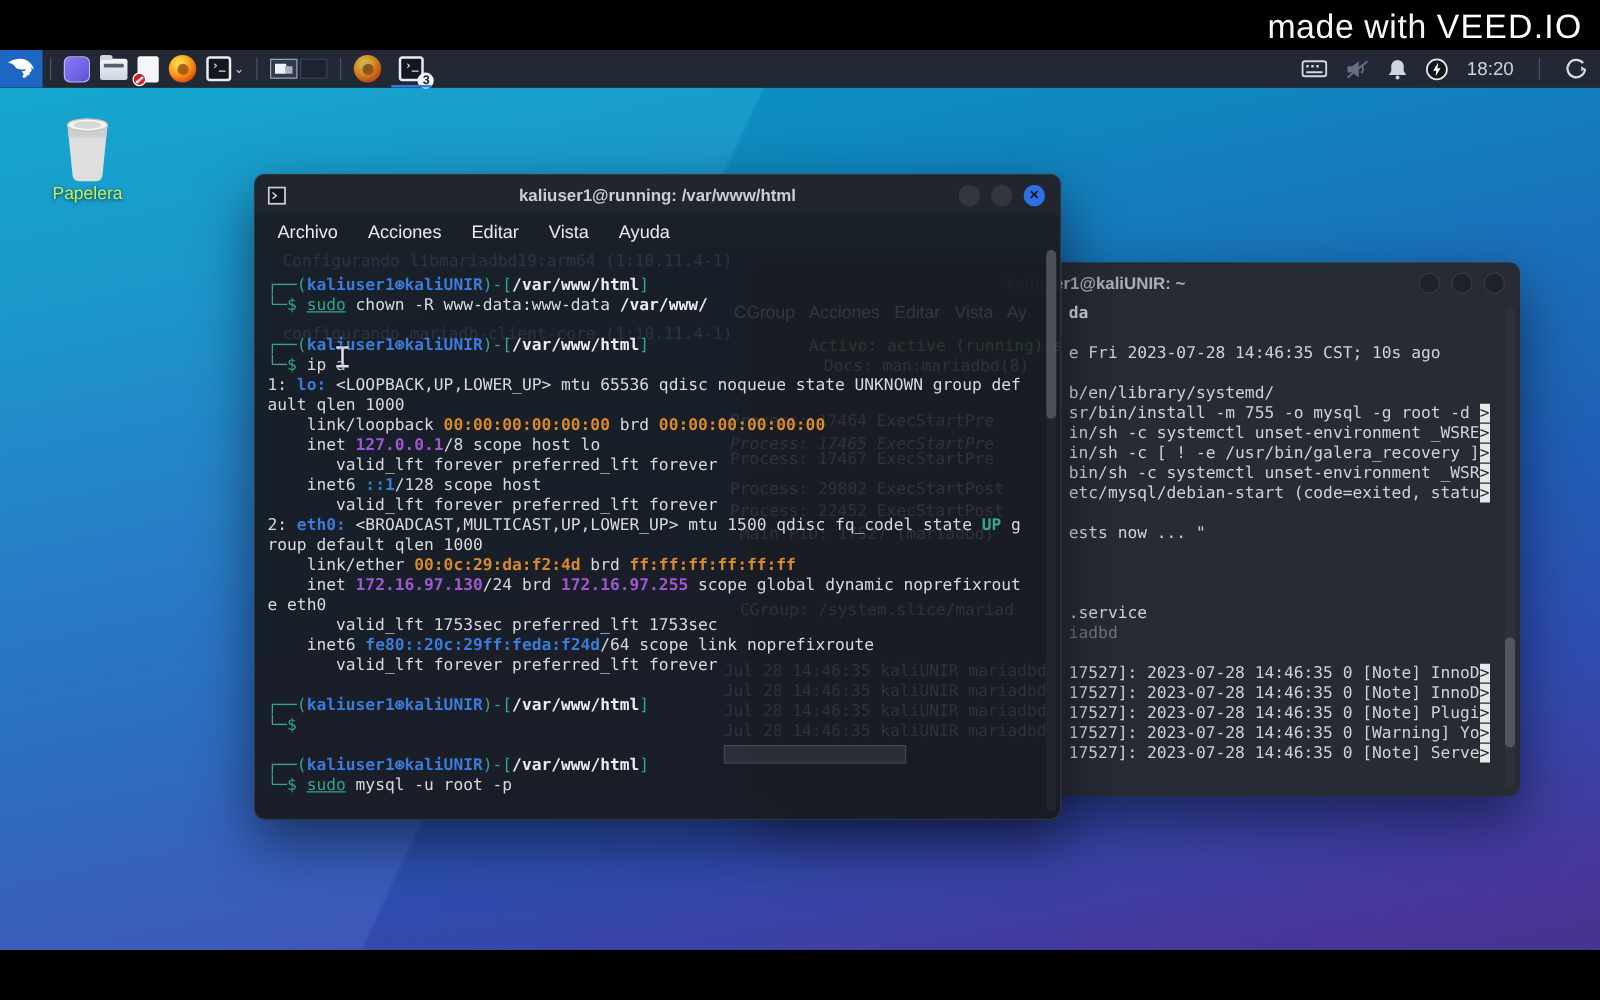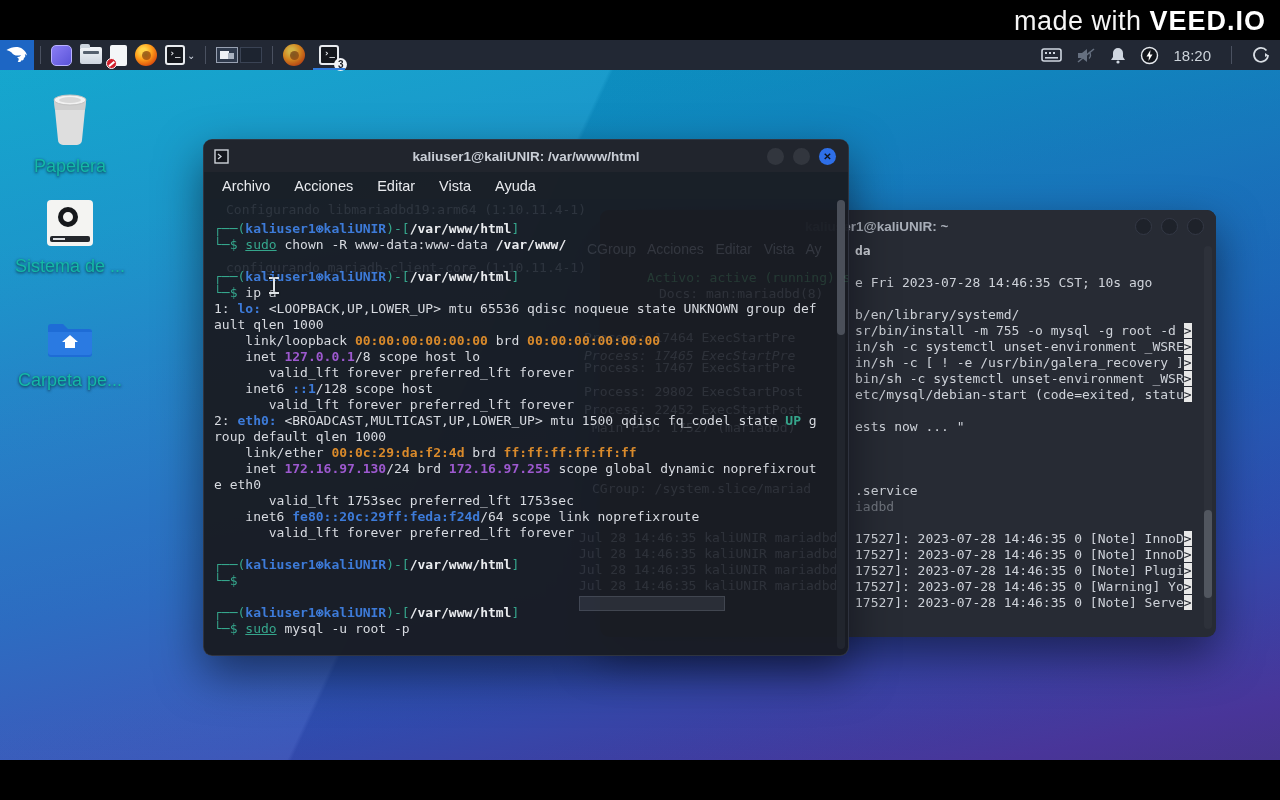--- a/index.html
+++ b/index.html
@@ -5,21 +5,21 @@
   * { margin:0; padding:0; box-sizing:border-box; }
   html,body { width:1280px; height:800px; background:#000; overflow:hidden;
               font-family:"Liberation Sans", sans-serif; }
   .screen { position:absolute; inset:0; width:1280px; height:800px; background:#000; }
 
   
   .strip-top { position:absolute; left:0; top:0; width:1280px; height:40px; background:#000; z-index:40; }
   .strip-bottom { position:absolute; left:0; top:760px; width:1280px; height:40px; background:#000; z-index:40; }
   .watermark { position:absolute; right:14px; top:6px; color:#fff; font-size:27px; letter-spacing:.5px; }
   .watermark .wm-pre { font-weight:400; opacity:.96; }
-  .watermark .wm-brand { font-weight:700; letter-spacing:1px; }
+  .watermark .wm-brand { font-weight:400; letter-spacing:1px; }
 
   
   .taskbar { position:absolute; left:0; top:40px; width:1280px; height:30px; background:#222834;
              display:flex; align-items:center; z-index:30; }
   .tb-sep { width:1px; height:18px; background:#4a5160; margin:0 6px; }
   .tb-btn { height:28px; display:flex; align-items:center; justify-content:center; padding:0 4px; position:relative; }
   .kali-btn { width:34px; height:30px; background:#1d66c4; display:flex; align-items:center; justify-content:center; }
   .ico { display:flex; align-items:center; justify-content:center; }
   .app-square { width:21px; height:21px; border-radius:5px; background:linear-gradient(135deg,#8a7df5,#5a54d8); border:1px solid #b9b2ff; }
   .folder-glyph { width:22px; height:17px; background:linear-gradient(#f2f5f9,#cdd5df); border-radius:2px; position:relative; }
@@ -50,21 +50,21 @@
   .clock { color:#ccd3da; font-size:15px; }
 
   
   .wallpaper { position:absolute; left:0; top:70px; width:1280px; height:690px;
     background:linear-gradient(168deg,#09a2cb 0%,#0f93c8 18%,#1a7ac4 38%,#2264be 58%,#3350b6 76%,#4d38a0 94%,#4a3793 100%); }
   .wallpaper:after { content:""; position:absolute; inset:0;
     background:linear-gradient(115deg, rgba(255,255,255,.05) 0 38%, rgba(0,0,40,.06) 38.3% 100%); }
 
   
   .dicon { position:absolute; width:120px; text-align:center; z-index:6; }
-  .dicon .dlabel { margin-top:10px; color:#14b8a6; font-size:18px; text-shadow:0 1px 3px rgba(0,0,0,.75); }
+  .dicon .dlabel { margin-top:0; color:#bef264; font-size:14px; text-shadow:0 1px 3px rgba(0,0,0,.75); }
   .disk-glyph { width:46px; height:46px; margin:0 auto; background:#f4f4f2; border-radius:4px; position:relative; }
   .disk-glyph .ring { position:absolute; left:11px; top:7px; width:20px; height:20px; border:5px solid #16181b; border-radius:50%; }
   .disk-glyph .band { position:absolute; left:3px; bottom:4px; right:3px; height:6px; background:#23262b; border-radius:2px; }
   .disk-glyph .band:after { content:""; position:absolute; left:3px; top:2px; width:12px; height:2px; background:#dcdee2; }
 
   
   .window { position:absolute; border-radius:9px; overflow:hidden; box-shadow:0 18px 45px rgba(0,0,10,.5); }
   .win-back { left:600px; top:210px; width:616px; height:427px; background:#272b34; z-index:5; }
   .win-front { left:203px; top:139px; width:646px; height:517px; background:rgba(25,28,35,.97); z-index:10;
                border:1px solid rgba(70,76,90,.5); }
@@ -126,40 +126,21 @@
       <svg width="46" height="56" viewBox="0 0 46 56" style="margin:0 auto;">
         <path d="M7 10 h32 l-4 40 a5 5 0 0 1 -5 5 h-14 a5 5 0 0 1 -5 -5 Z" fill="#dedede"></path>
         <path d="M7 10 h32 l-1 10 h-30 Z" fill="#cfcfcf"></path>
         <ellipse cx="23" cy="10" rx="16" ry="5" fill="#f2f2f2" stroke="#c2c2c2"></ellipse>
         <ellipse cx="23" cy="10" rx="11" ry="3" fill="#d8d8d8"></ellipse>
       </svg>
     </span>
     <div class="dlabel">Papelera</div>
   </div>
 
-  <div class="dicon" style="left:10px; top:200px;">
-    <span>
-      <div class="disk-glyph" style="margin:0 auto;">
-          <div class="ring"></div>
-          <div class="band"></div>
-        </div>
-    </span>
-    <div class="dlabel">Sistema de ...</div>
-  </div>
-
-  <div class="dicon" style="left:10px; top:320px;">
-    <span>
-      <svg width="48" height="40" viewBox="0 0 48 40" style="margin:0 auto;">
-        <path d="M2 7 a3 3 0 0 1 3-3 h12 l5 5 h21 a3 3 0 0 1 3 3 v22 a3 3 0 0 1 -3 3 h-38 a3 3 0 0 1 -3-3 Z" fill="#1e6cd6"></path>
-        <path d="M2 12 h44 v20 a3 3 0 0 1 -3 3 h-38 a3 3 0 0 1 -3-3 Z" fill="#2a7ae2"></path>
-        <path d="M24 15 l8 7 h-3 v6 h-10 v-6 h-3 Z" fill="#ffffff"></path>
-      </svg>
-    </span>
-    <div class="dlabel">Carpeta pe...</div>
-  </div>
+
 
   <div class="window win-back">
     <div class="titlebar">
       <div class="t-title">kaliuser1@kaliUNIR: ~</div>
       <div class="t-btns">
         <div class="t-btn back"></div>
         <div class="t-btn back"></div>
         <div class="t-btn back"></div>
       </div>
     </div>
@@ -169,21 +150,21 @@
   </div>
 
   <div class="window win-front">
     <div class="titlebar">
       <span class="t-icon">
         <svg width="15" height="15" viewBox="0 0 15 15">
           <rect x="1" y="1" width="13" height="13" fill="#14171d" stroke="#cfd4db" stroke-width="1.4"></rect>
           <path d="M4 5 l3 2.5 -3 2.5" stroke="#cfd4db" stroke-width="1.3" fill="none"></path>
         </svg>
       </span>
-      <div class="t-title">kaliuser1@kaliUNIR: /var/www/html</div>
+      <div class="t-title">kaliuser1@running: /var/www/html</div>
       <div class="t-btns">
         <div class="t-btn"></div>
         <div class="t-btn"></div>
         <div class="t-btn close-front">✕</div>
       </div>
     </div>
     <div class="menubar" id="front-menu">
         <span class="menu-item">Archivo</span>
         <span class="menu-item">Acciones</span>
         <span class="menu-item">Editar</span>

